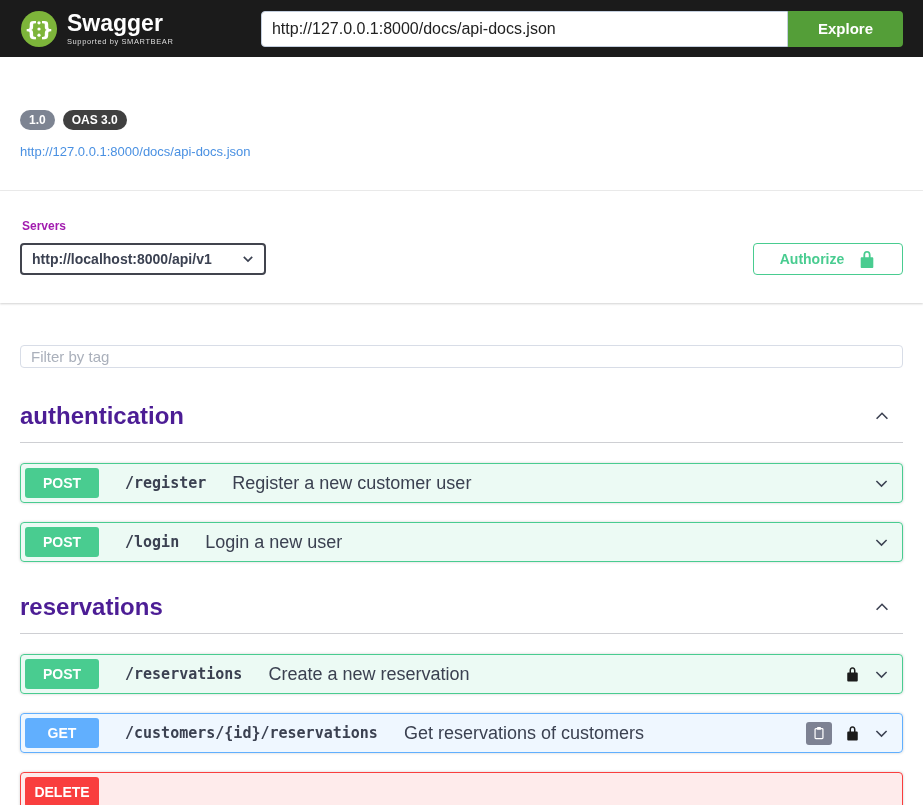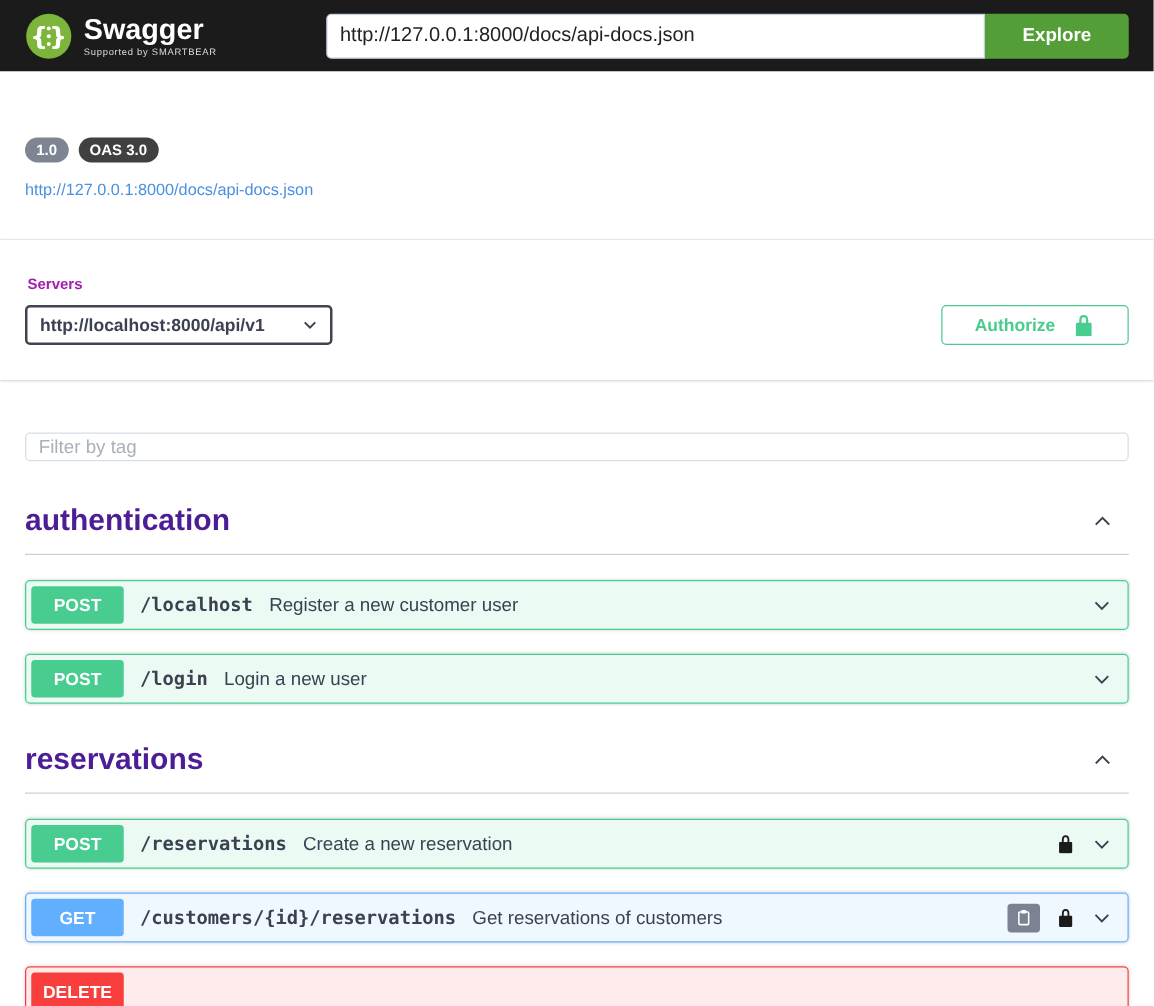--- a/index.html
+++ b/index.html
@@ -176,39 +176,39 @@
   .opblock {
     border: 1px solid;
     border-radius: 4px;
     box-shadow: 0 0 3px rgba(0,0,0,.19);
     margin-bottom: 19px;
   }
   .opblock-summary {
     display: flex;
     align-items: center;
     padding: 4px;
-    gap: 13px;
+    gap: 26px;
     cursor: pointer;
   }
   .method-badge {
     min-width: 74px;
     text-align: center;
     padding: 7px 0;
     border-radius: 3px;
     color: #fff;
     font-weight: 700;
     font-size: 14px;
   }
   .op-path {
     font-family: "DejaVu Sans Mono", monospace;
     font-weight: 700;
     font-size: 15px;
     color: #3b4151;
   }
-  .op-summary-text { font-size: 15px; color: #3b4151; }
+  .op-summary-text { font-size: 18px; color: #3b4151; }
   .op-right {
     margin-left: auto;
     display: flex;
     align-items: center;
     gap: 13px;
     padding-right: 8px;
   }
   .clipboard-btn {
     width: 26px;
     height: 23px;
@@ -293,21 +293,21 @@
           <svg width="18" height="18" viewBox="0 0 20 20">
               <path d="M4 13l6-6 6 6" fill="none" stroke="#3b4151" stroke-width="1.8"></path>
             </svg>
         </span>
       </button>
     </div>
     <div>
   <div class="opblock" style="border-color: rgb(73, 204, 144); background: rgba(73, 204, 144, 0.1);">
     <div class="opblock-summary">
       <span class="method-badge" style="background: rgb(73, 204, 144);">POST</span>
-      <span class="op-path">/localhost</span>
+      <span class="op-path">/register</span>
       <span class="op-summary-text">Register a new customer user</span>
       <span class="op-right">
 
         <button class="arrow-btn">
           <span style="display:flex;">
             <svg width="17" height="17" viewBox="0 0 20 20">
                     <path d="M4 7l6 6 6-6" fill="none" stroke="#3b4151" stroke-width="1.8"></path>
                   </svg>
           </span>
         </button>

